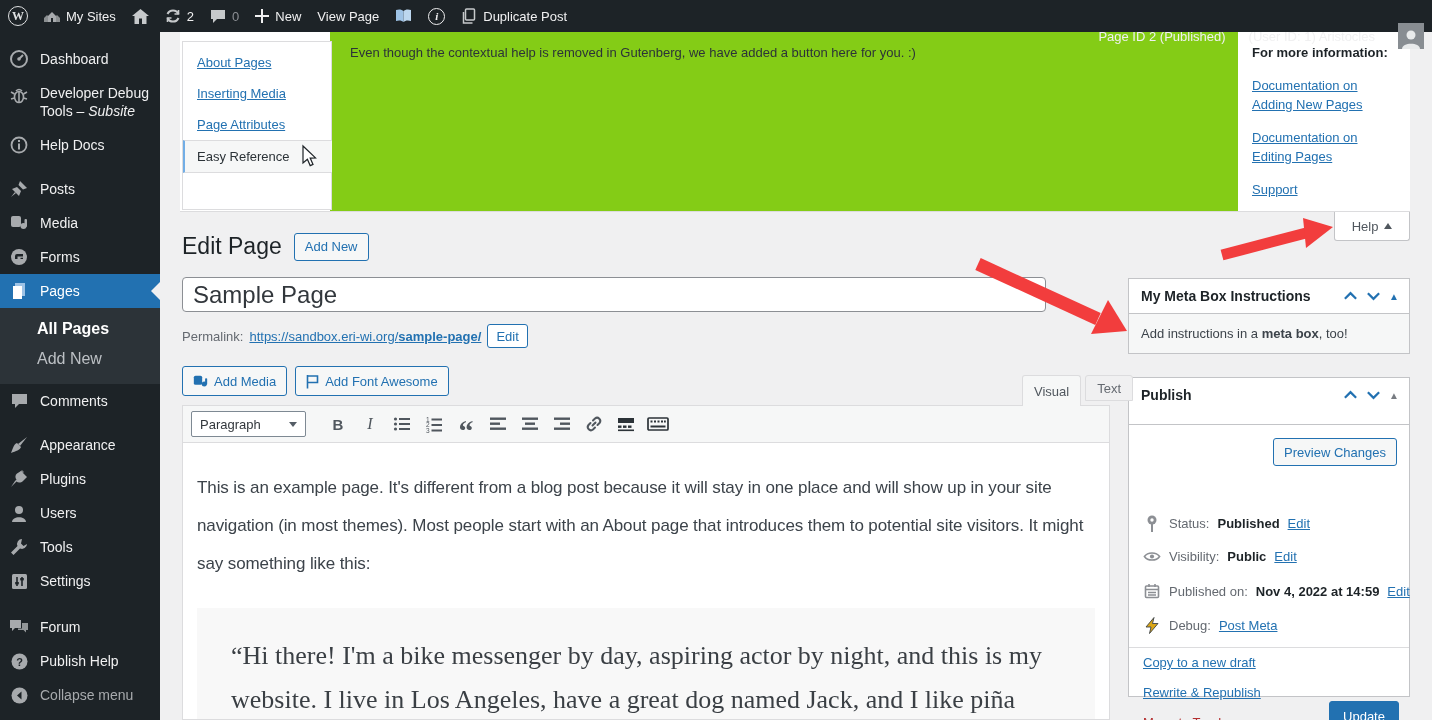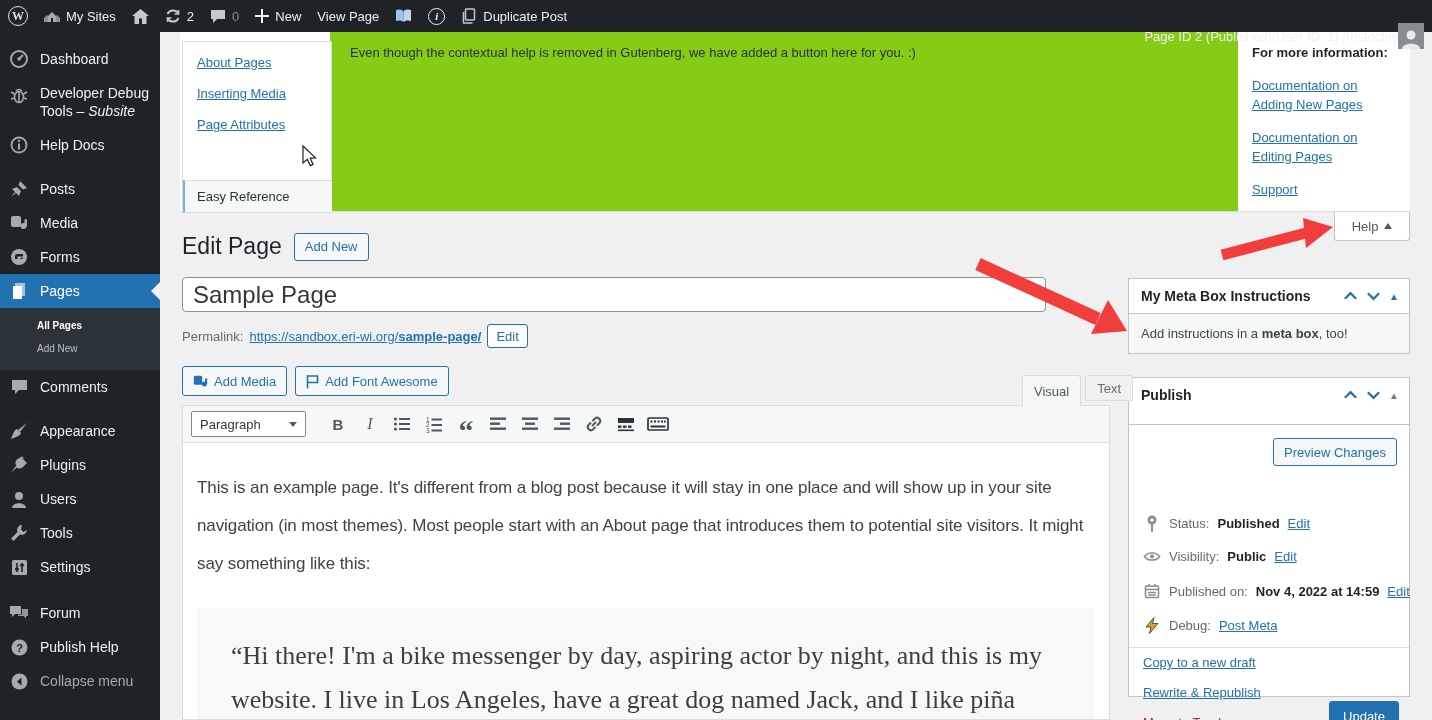--- a/index.html
+++ b/index.html
@@ -8,44 +8,44 @@
   .screen { position:relative; width:1432px; height:720px; background:#f0f0f1; color:#3c434a; font-size:13px; }
   a { text-decoration:underline; color:#2271b1; cursor:pointer; }
 
   
   .abar { position:absolute; top:0; left:0; right:0; height:32px; background:#1d2327; color:#f0f0f1; display:flex; align-items:center; z-index:40; }
   .ab-item { display:flex; align-items:center; gap:6px; height:32px; padding:0 8px; color:#f0f0f1; cursor:pointer; white-space:nowrap; }
   .ab-item svg { display:block; }
   .wplogo { width:20px; height:20px; border:1.5px solid #dfe1e2; border-radius:50%; display:flex; align-items:center; justify-content:center; font:bold 12px "Liberation Serif",serif; color:#dfe1e2; }
   .circ-i { width:17px; height:17px; border:1.7px solid #f0f0f1; border-radius:50%; display:flex; align-items:center; justify-content:center; font:bold italic 11px "Liberation Serif",serif; }
   .dim { color:#8c8f94; }
-  .ab-right { margin-left:auto; display:flex; align-items:center; gap:0; padding-right:8px;margin-top:40px; }
+  .ab-right { margin-left:auto; display:flex; align-items:center; gap:23px; padding-right:8px;margin-top:40px; }
   .avatar { width:26px; height:26px; background:#888d92; display:flex; align-items:flex-end; justify-content:center; overflow:hidden; }
 
   
   .smenu { position:absolute; top:32px; left:0; width:160px; bottom:0; background:#1d2327; color:#f0f0f1; font-size:14px; z-index:20; }
   .smenu { padding-top:10px; }
   .mi { position:relative; display:flex; align-items:center; gap:10px; padding:8px 8px; cursor:pointer; line-height:18px; }
   .mi .ic { width:22px; min-width:22px; display:flex; justify-content:center; color:#a7aaad; }
   .mi.active { background:#2271b1; color:#fff; }
   .mi.active .ic { color:#fff; }
   .mi.active:after { content:""; position:absolute; right:0; top:50%; margin-top:-9px; border:9px solid transparent; border-right-color:#f0f0f1; }
   .mgap { height:10px; }
   .subwrap { background:#2c3338; padding:6px 0 10px 37px; }
-  .si { padding:6px 0; color:#bcc0c4; cursor:pointer; font-size:10px; }
+  .si { padding:6px 0; color:#bcc0c4; cursor:pointer; font-size:16px; }
   .si.current { color:#fff; font-weight:bold; }
   .mi em { font-style:italic; }
   .collapse-lbl { color:#a7aaad; }
 
   
   .helppanel { position:absolute; left:180px; top:32px; width:1230px; height:180px; background:#fff; border-bottom:1px solid #dcdcde; z-index:10; }
   .help-content { position:absolute; left:150px; top:0; right:172px; bottom:0; background:#84cc16; padding:13px 20px; color:#2c3338; }
   .help-tabs { position:absolute; left:2px; top:9px; width:150px; bottom:1px; background:#fff; border:1px solid #dcdcde; z-index:2; }
   .htab { padding:8px 14px; color:#2271b1; cursor:pointer; }
-  .htab.active { background:#f6f7f7; color:#2c3338; border-top:1px solid #dcdcde; border-bottom:1px solid #dcdcde; border-left:2px solid #72aee6; padding-left:12px; margin-right:-1px;margin-top:40px; }
+  .htab.active { background:#f6f7f7; color:#2c3338; border-top:1px solid #dcdcde; border-bottom:1px solid #dcdcde; border-left:2px solid #72aee6; padding-left:12px; margin-right:-1px; }
   .help-sb { position:absolute; right:0; top:0; width:172px; bottom:0; background:#fff; padding:13px 0 0 14px; }
   .help-sb b { display:block; margin-bottom:16px; color:#1d2327; }
   .help-sb a { display:block; width:120px; line-height:19px; margin-bottom:14px; }
   .help-toggle { position:absolute; left:1334px; top:212px; width:76px; height:29px; background:#fff; border:1px solid #c3c4c7; border-top:none; border-radius:0 0 3px 3px; display:flex; align-items:center; justify-content:center; gap:6px; color:#50575e; cursor:pointer; z-index:11; }
   .tri-up { width:0; height:0; border:4.5px solid transparent; border-bottom:6px solid #50575e; margin-top:-5px; }
 
   
   .pagehead { position:absolute; left:182px; top:232px; display:flex; align-items:center; gap:12px; }
   .pagehead h1 { font-size:23px; font-weight:400; color:#1d2327; line-height:29px; }
   .btn { display:inline-flex; align-items:center; justify-content:center; background:#f6f7f7; border:1px solid #2271b1; color:#2271b1; border-radius:3px; cursor:pointer; font-size:13px; }

